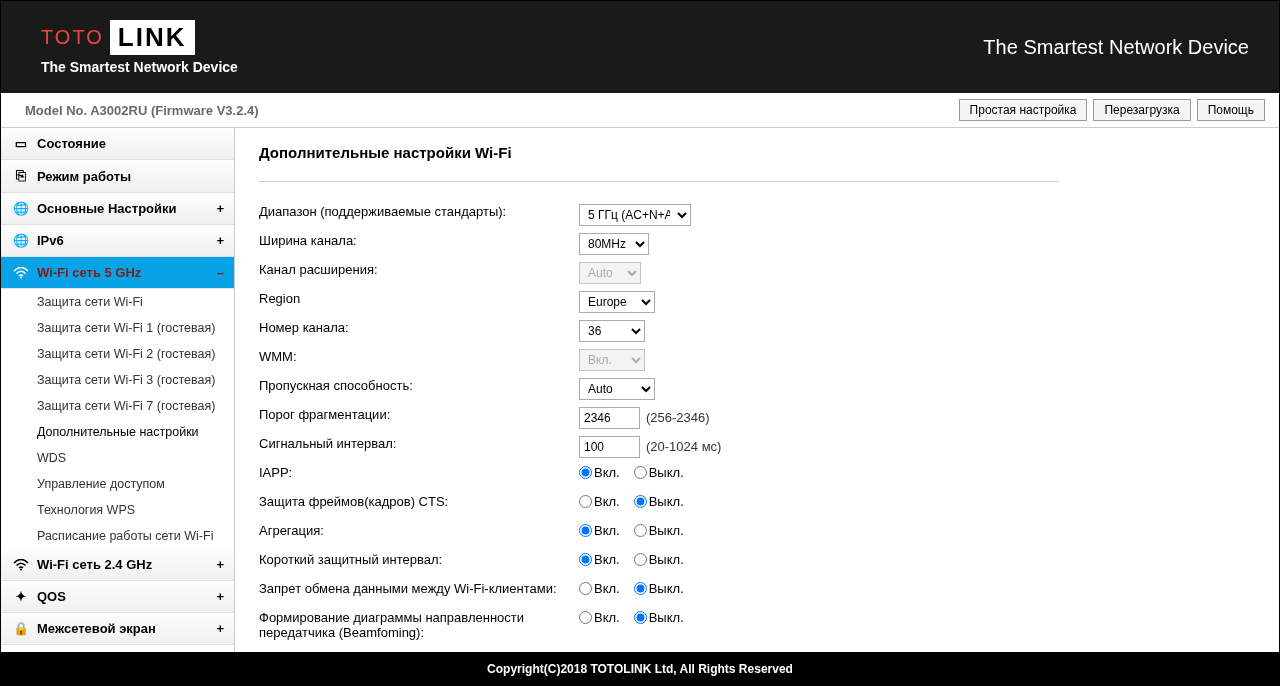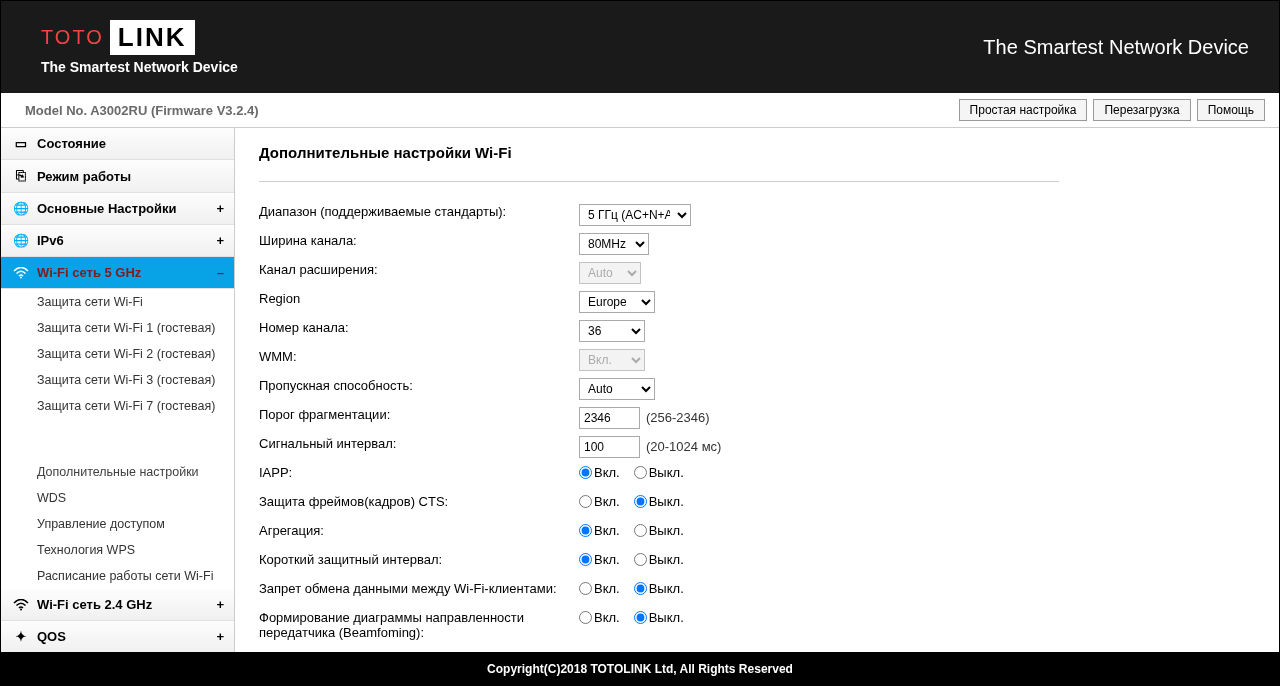--- a/index.html
+++ b/index.html
@@ -22,21 +22,21 @@
 .sidebar { width: 234px; border-right: 1px solid #ccc; overflow-y: auto; position: relative; background: #fff; }
 .sidebar::-webkit-scrollbar { width: 10px; }
 .sidebar::-webkit-scrollbar-track { background: #eee; }
 .sidebar::-webkit-scrollbar-thumb { background: #bbb; border-radius: 2px; }
 
 .nav-item { display: flex; align-items: center; padding: 8px 10px; border-bottom: 1px solid #e0e0e0; cursor: pointer; font-weight: bold; font-size: 13px; background: linear-gradient(#fdfdfd, #f0f0f0); position: relative; }
 .nav-item .icon { width: 20px; margin-right: 6px; display: inline-flex; justify-content: center; }
 .nav-item .exp { position: absolute; right: 10px; font-weight: bold; }
 .nav-item.active { background: #08a3e6; color: #7f1d1d; }
 .sub-item { padding: 6px 10px 6px 36px; font-size: 12.5px; cursor: pointer; color: #333; }
-.sub-item.active { color: #404040; margin-top: 40px; }
+.sub-item.active { color: #000000; }
 
 .content { flex: 1; padding: 16px 24px; overflow-y: auto; position: relative; }
 .content::-webkit-scrollbar { width: 10px; }
 .content::-webkit-scrollbar-track { background: #eee; }
 .content::-webkit-scrollbar-thumb { background: #bbb; border-radius: 2px; }
 .content h2 { font-size: 15px; font-weight: bold; padding-bottom: 20px; border-bottom: 1px solid #ccc; margin-bottom: 22px; width: 800px; }
 .form-row { display: flex; align-items: flex-start; min-height: 29px; font-size: 13px; }
 .form-label { width: 320px; }
 .form-control select, .form-control input[type=text] { border: 1px solid #aaa; padding: 2px 4px; font-size: 12px; height: 22px; background: #fff; }
 .form-control select:disabled { background: #eee; color: #888; }

